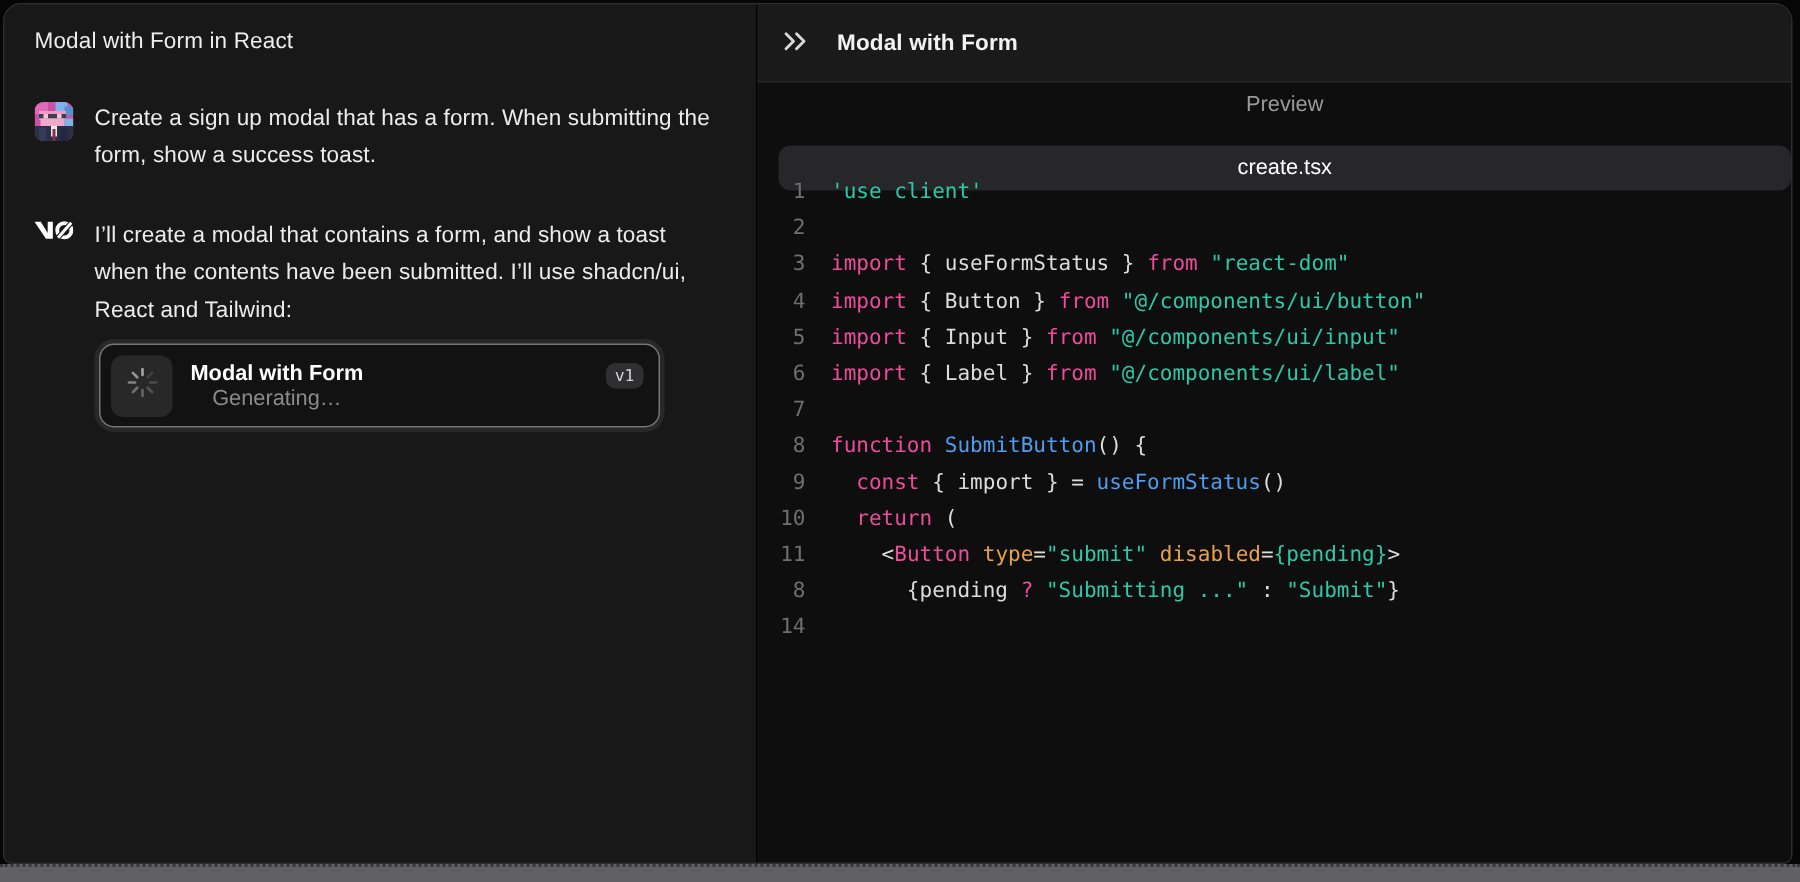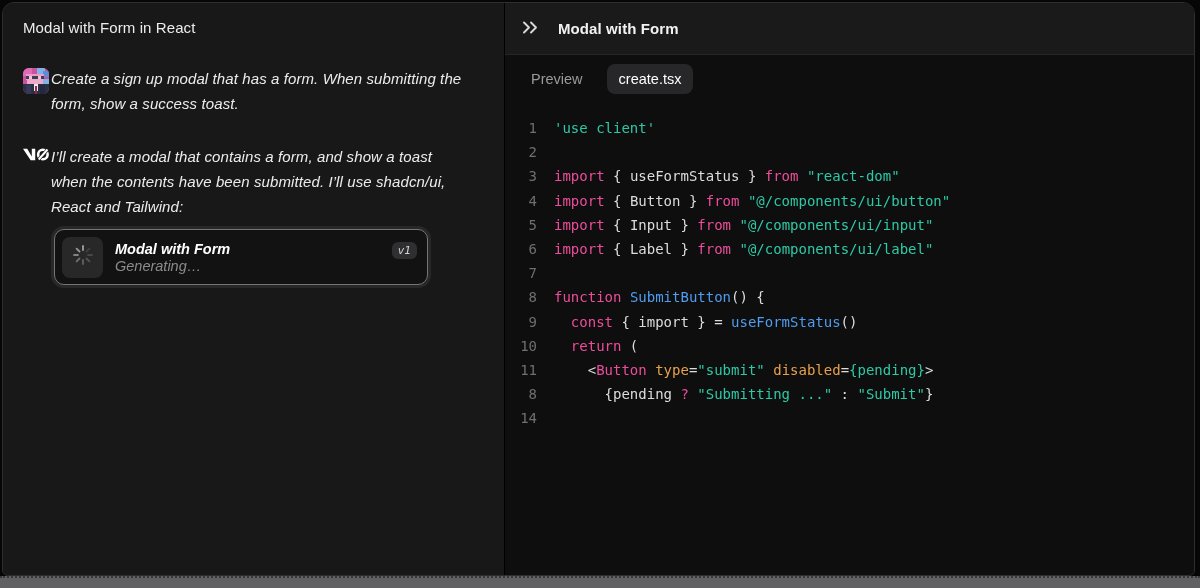--- a/index.html
+++ b/index.html
@@ -15,52 +15,52 @@
   .window {
     position:absolute; left:2px; top:2px; width:1193px; height:574px;
     border:1px solid #2e2e30; border-radius:12px 12px 6px 6px;
     overflow:hidden; display:flex; background:#181818;
   }
 
   
   .chat-panel { width:502px; height:100%; background:#181818; border-right:1px solid #000; padding:0 20px; flex-shrink:0; }
   .chat-title { padding-top:16px; color:#ededed; font-size:15px; letter-spacing:.1px; }
 
-  .msg-row { display:flex; gap:2px;font-style:italic; }
+  .msg-row { display:flex; gap:14px; }
   .msg-row.user { margin-top:30px; }
   .msg-row.assistant { margin-top:28px; }
   .msg-gutter { width:26px; flex-shrink:0; }
   .avatar { width:26px; height:26px; border-radius:6px; overflow:hidden; margin-top:2px; }
   .avatar svg { display:block; }
   .v0-logo { width:26px; margin-top:3px; }
   .msg-text { color:#ececec; font-size:15px; line-height:25px; white-space:pre-line; letter-spacing:.1px; max-width:432px; }
 
   .gen-card {
     margin:10px 0 0 3px; width:374px; height:56px;
     background:#121212; border:1px solid #757575; border-radius:10px;
     box-shadow:0 0 0 3px rgba(255,255,255,.07);
     display:flex; align-items:center; padding:0 10px 0 7px; gap:12px; position:relative;
   }
   .gen-thumb { width:41px; height:41px; border-radius:8px; background:#282828; display:flex; align-items:center; justify-content:center; flex-shrink:0; }
   .gen-meta { display:flex; flex-direction:column; justify-content:center; gap:1px; }
   .gen-title { color:#ffffff; font-size:14.5px; font-weight:700; }
-  .gen-status { color:#8b8b8b; font-size:14.5px; }
+  .gen-status { color:#8b8b8b; font-size:14.5px;text-align:center; }
   .gen-badge {
     position:absolute; top:12px; right:10px;
     background:#2f2f31; color:#d2d2d2; border-radius:6px;
     font-family:"DejaVu Sans Mono", monospace; font-size:11px; padding:3px 6px; line-height:1;
   }
 
   
   .editor-panel { flex:1; display:flex; flex-direction:column; background:#0e0e0e; min-width:0; }
   .editor-header { height:52px; background:#1a1a1b; border-bottom:1px solid #262628; display:flex; align-items:center; padding-left:13px; gap:15px; flex-shrink:0; }
   .collapse-btn { background:none; border:none; cursor:pointer; display:flex; align-items:center; padding:4px; }
   .editor-title { color:#f2f2f2; font-size:15px; font-weight:700; letter-spacing:.1px; }
 
-  .tabbar { height:48px; display:flex; align-items:center; padding-left:14px; gap:12px; flex-shrink:0; }
+  .tabbar { height:48px; display:flex; padding-left:14px; gap:12px; flex-shrink:0;flex-direction:column; }
   .tab { background:none; border:none; color:#9a9a9a; font-size:14.5px; font-family:"Liberation Sans", sans-serif; padding:7px 12px; border-radius:8px; cursor:pointer; }
   .tab.active { background:#27272a; color:#ffffff; }
 
   .code-area { flex:1; padding:13px 0 0 9px; font-family:"DejaVu Sans Mono", monospace; font-size:14px; overflow:hidden; }
   .code-line { display:flex; line-height:24.2px; white-space:pre; }
   .ln { width:23px; text-align:right; color:#6f6f6f; margin-right:17px; flex-shrink:0; }
   .tok-kw  { color:#ed4c9b; }
   .tok-str { color:#2dc9a7; }
   .tok-fn  { color:#4f9cf0; }
   .tok-attr{ color:#e8a04b; }

